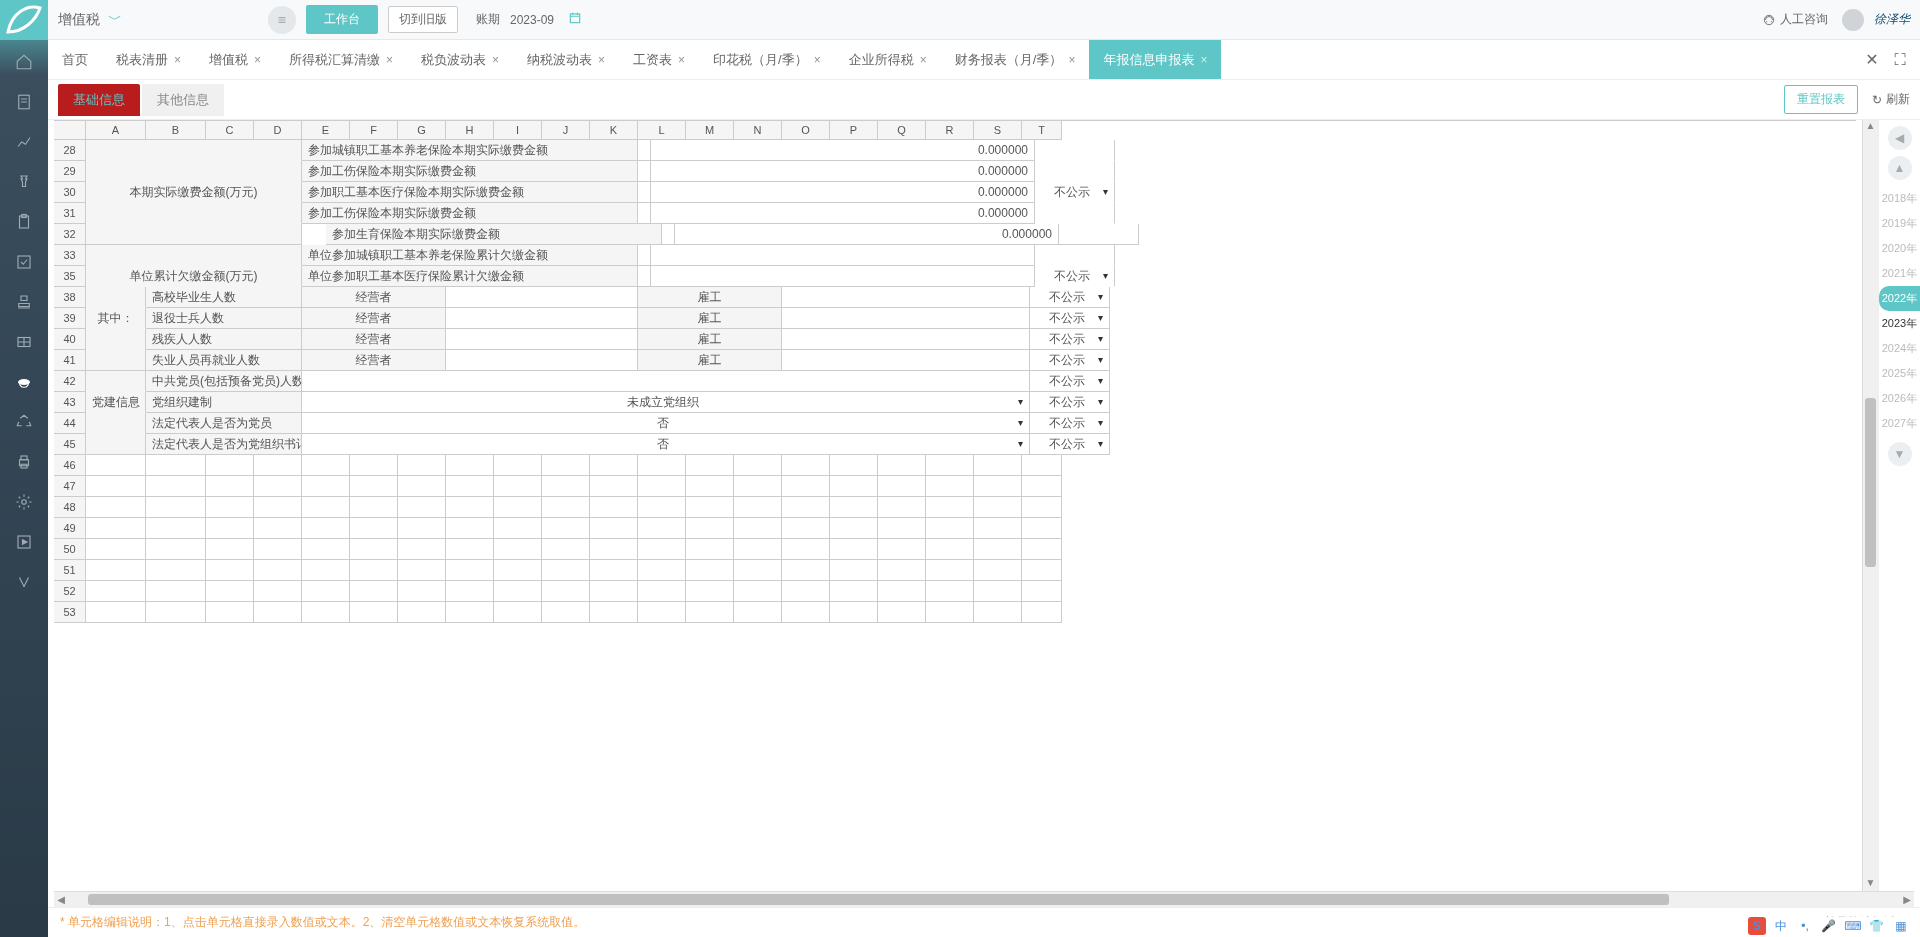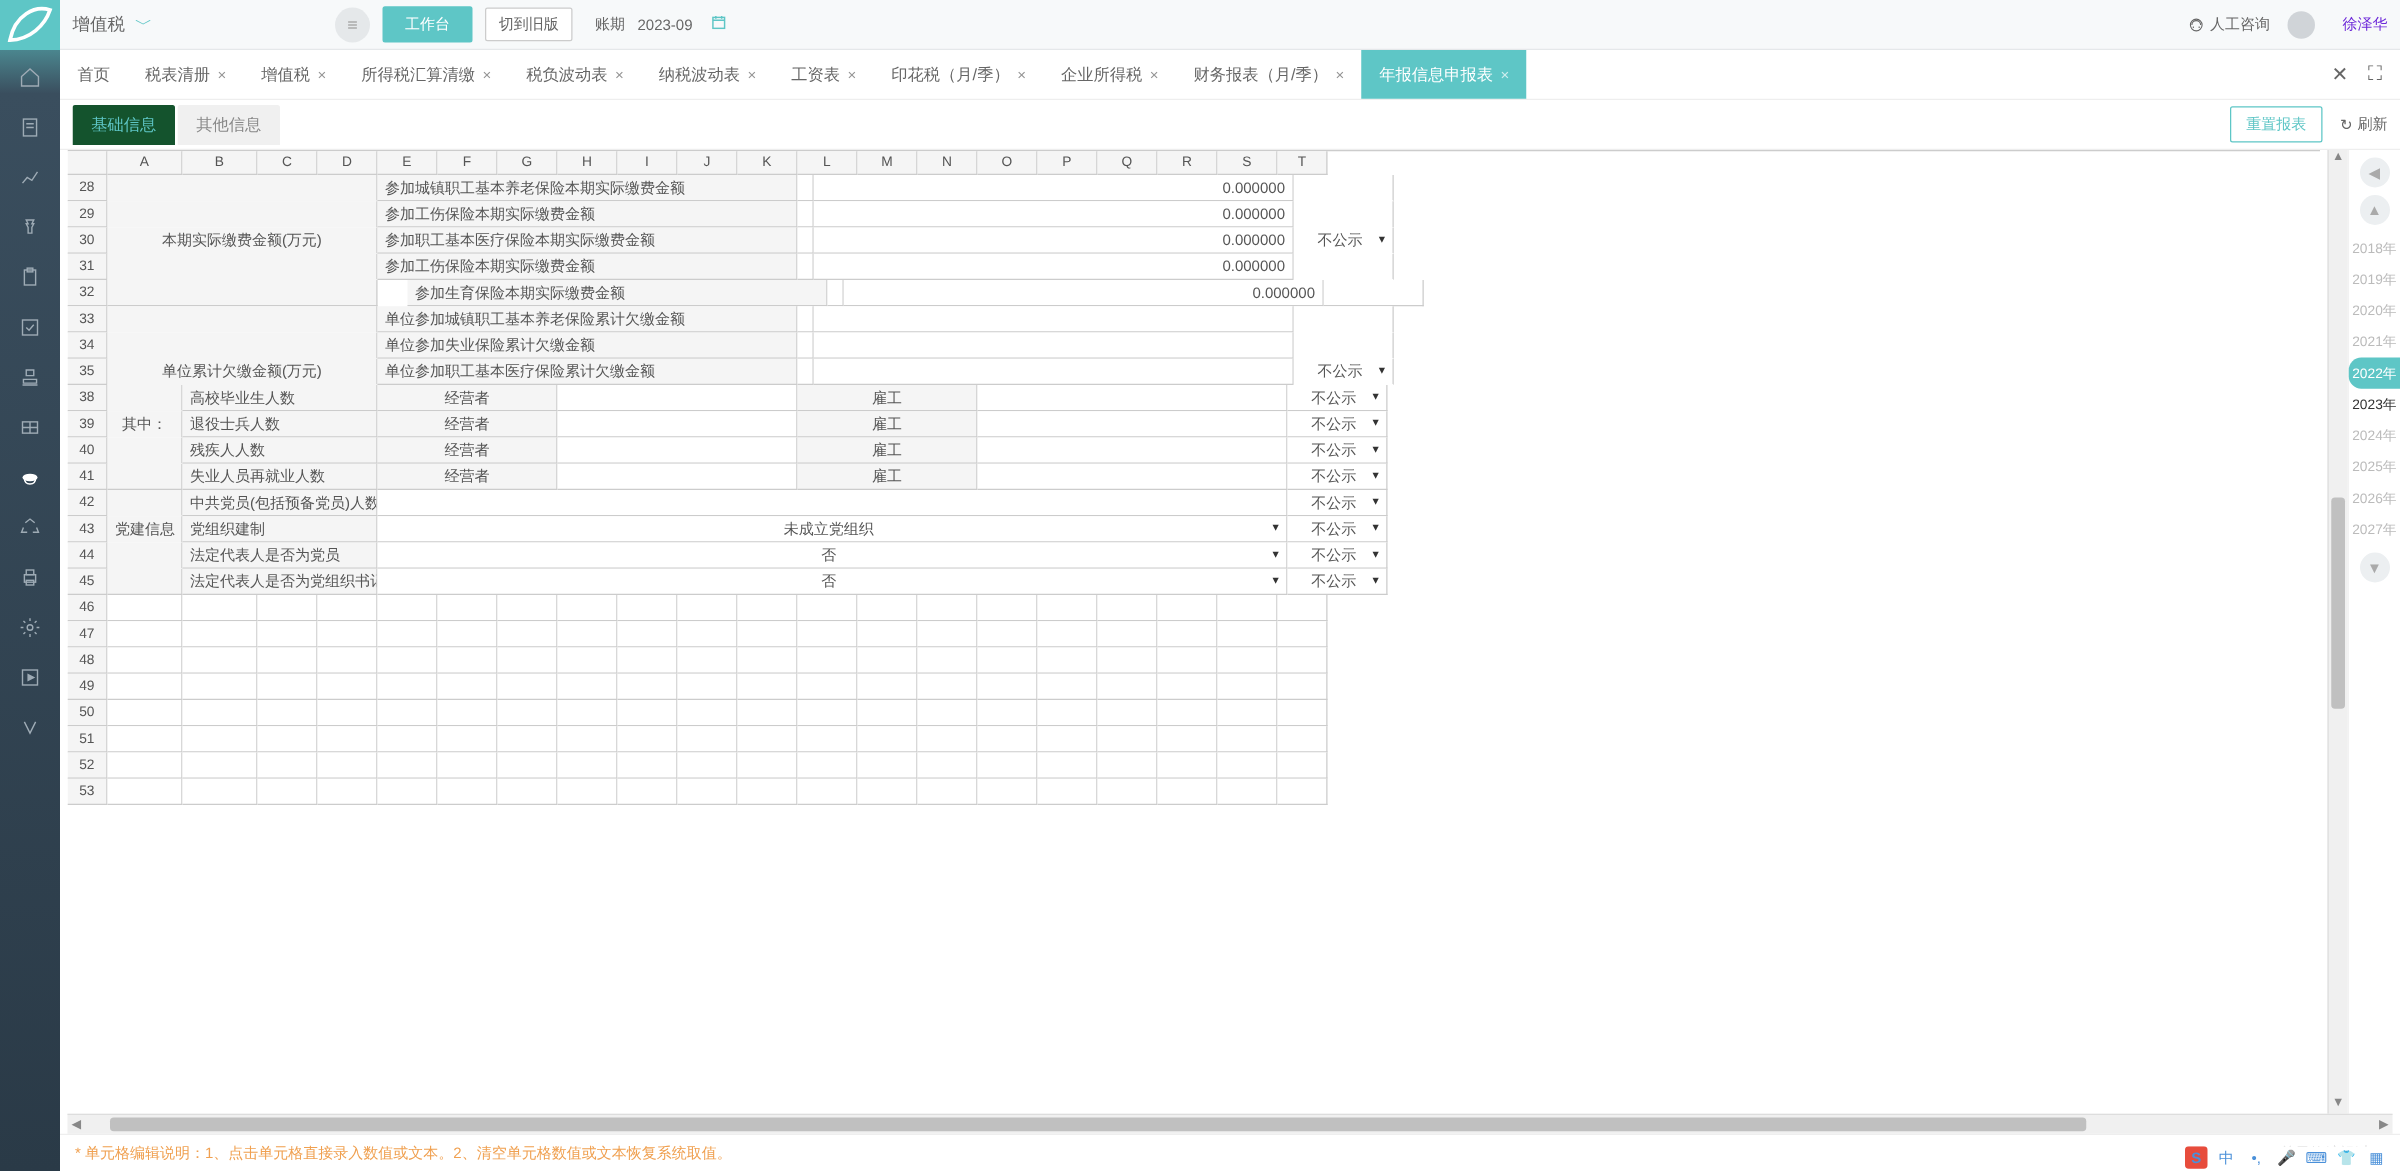--- a/index.html
+++ b/index.html
@@ -16,31 +16,31 @@
 .brand-name { font-size: 14px; color: #666; }
 .chevron { color: #5ec6c6; font-size: 14px; }
 .topbar .circle-btn { width: 28px; height: 28px; border-radius: 50%; background: #e5e8ea; display: flex; align-items: center; justify-content: center; color: #aaa; }
 .btn-primary { background: #5ec6c6; color: #fff; border: none; padding: 6px 18px; border-radius: 2px; cursor: pointer; font-size: 12px; }
 .btn-switch { background: #fff; border: 1px solid #ccc; padding: 4px 10px; border-radius: 2px; cursor: pointer; color: #666; font-size: 12px; }
 .period-label { color: #666; margin-left: 8px; }
 .period-val { color: #666; }
 .cal-icon { color: #5ec6c6; margin-left: 4px; }
 .topbar-right { margin-left: auto; display: flex; align-items: center; gap: 14px; }
 .consult { display: flex; align-items: center; gap: 4px; color: #666; cursor: pointer; }
-.user { display: flex; align-items: center; gap: 22px; color: #6d28d9; }
+.user { display: flex; align-items: center; gap: 10px; color: #0c4a6e; font-style: italic; }
 .avatar { width: 22px; height: 22px; border-radius: 50%; background: #d0d4d8; display: inline-block; }
 .tabbar { height: 40px; background: #fff; border-bottom: 1px solid #eee; display: flex; align-items: center; overflow: hidden; }
 .tab { padding: 0 14px; height: 40px; display: flex; align-items: center; gap: 6px; color: #666; cursor: pointer; white-space: nowrap; font-size: 13px; }
 .tab.active { background: #5ec6c6; color: #fff; }
 .tab-close { font-size: 12px; color: inherit; opacity: .7; cursor: pointer; }
 .tabbar-actions { margin-left: auto; display: flex; align-items: center; gap: 8px; padding-right: 10px; }
 .tabbar-actions span { width: 20px; height: 20px; display: flex; align-items: center; justify-content: center; cursor: pointer; color: #666; font-size: 16px; }
 .subtabbar { height: 40px; display: flex; align-items: center; padding: 0 10px; border-bottom: 1px solid #eee; position: relative; }
 .subtab { padding: 0 14px; height: 32px; display: flex; align-items: center; border: 1px solid transparent; border-radius: 2px 2px 0 0; cursor: pointer; color: #888; background: #f0f0f0; margin-right: 2px; font-size: 13px; }
-.subtab.active { color: #5ec6c6; background: #14532d; }
+.subtab.active { color: #5ec6c6; background: #b91c1c; }
 .subtab-actions { margin-left: auto; display: flex; align-items: center; gap: 14px; }
 .btn-outline-green { border: 1px solid #5ec6c6; color: #5ec6c6; background: #fff; padding: 5px 12px; border-radius: 2px; cursor: pointer; font-size: 12px; }
 .refresh-link { color: #666; cursor: pointer; display: flex; align-items: center; gap: 4px; }
 .sheet-wrap { flex: 1; display: flex; min-height: 0; position: relative; }
 .sheet { flex: 1; overflow: hidden; position: relative; margin: 0 6px; }
 .col-headers { display: flex; height: 20px; border-top: 1px solid #ccc; }
 .corner { width: 32px; border-right: 1px solid #ccc; border-bottom: 1px solid #ccc; background: #f5f5f5; }
 .ch { border-right: 1px solid #ccc; border-bottom: 1px solid #ccc; background: #f5f5f5; text-align: center; font-size: 11px; color: #555; line-height: 19px; }
 .rows { position: relative; }
 .row { display: flex; height: 21px; }
@@ -328,28 +328,20 @@
             </div>
             <div class="row">
               <div class="rh">33</div>
               <div class="cell lbl center" style="width: 216px; border-bottom: 1px solid rgb(245, 245, 245);"></div>
               <div class="cell lbl" style="width: 336px;">单位参加城镇职工基本养老保险累计欠缴金额</div>
               <div class="cell " style="width: 8px;"></div>
               <div class="cell " style="width: 384px;"></div>
               <div class="cell " style="width: 80px; border-bottom: 1px solid rgb(255, 255, 255);"></div>
             </div>
             <div class="row">
-              <div class="rh">34</div>
-              <div class="cell lbl center" style="width: 216px; border-bottom: 1px solid rgb(245, 245, 245);"></div>
-              <div class="cell lbl" style="width: 336px;">单位参加失业保险累计欠缴金额</div>
-              <div class="cell " style="width: 8px;"></div>
-              <div class="cell " style="width: 384px;"></div>
-              <div class="cell " style="width: 80px; border-bottom: 1px solid rgb(255, 255, 255);"></div>
-            </div>
-            <div class="row">
               <div class="rh">35</div>
               <div class="cell lbl center" style="width: 216px; border-bottom: 1px solid rgb(245, 245, 245);">单位累计欠缴金额(万元)</div>
               <div class="cell lbl" style="width: 336px;">单位参加职工基本医疗保险累计欠缴金额</div>
               <div class="cell " style="width: 8px;"></div>
               <div class="cell " style="width: 384px;"></div>
               <div class="cell center" style="width: 80px; border-bottom: 1px solid rgb(255, 255, 255);"><span>不公示</span><span class="dropdown-arrow">▾</span></div>
             </div>
             <div class="row">
               <div class="rh">38</div>
               <div class="cell lbl center" style="width: 60px; border-bottom: 1px solid rgb(245, 245, 245);"></div>

